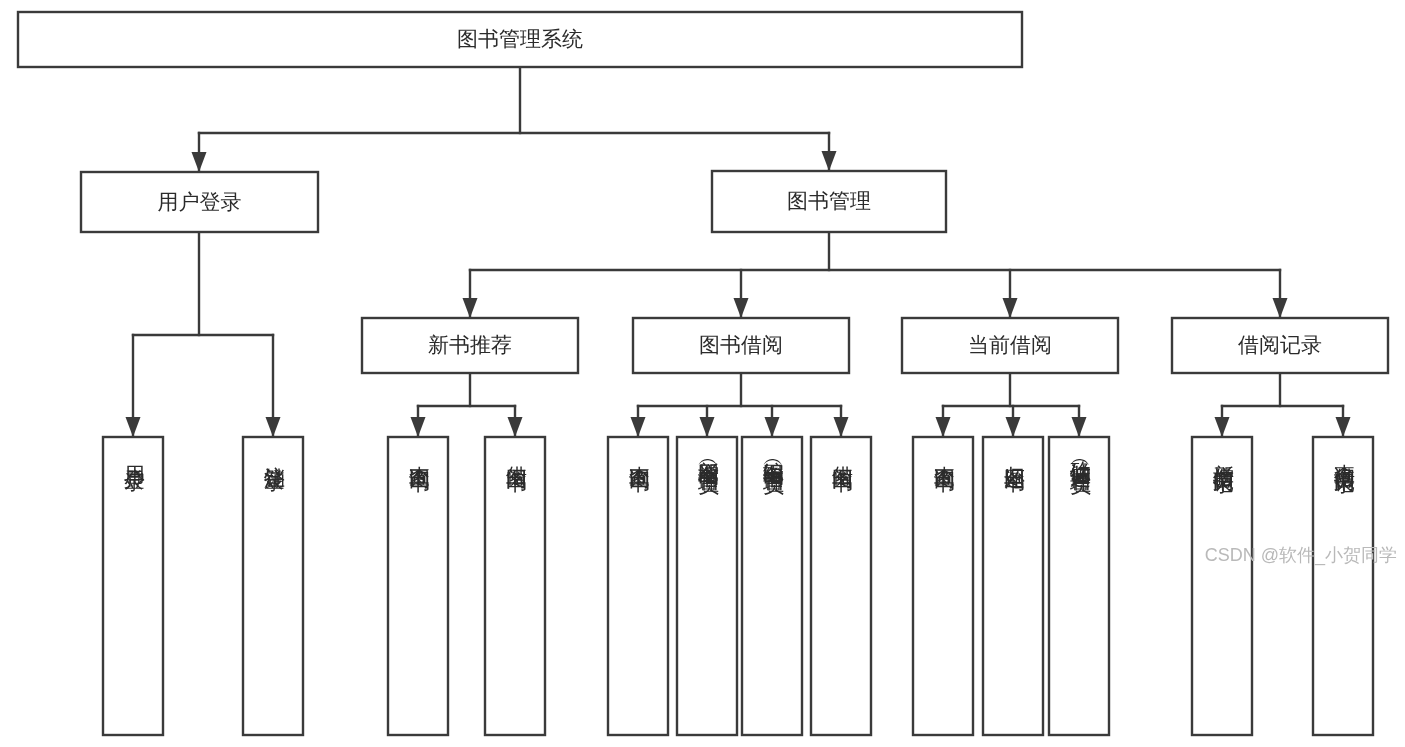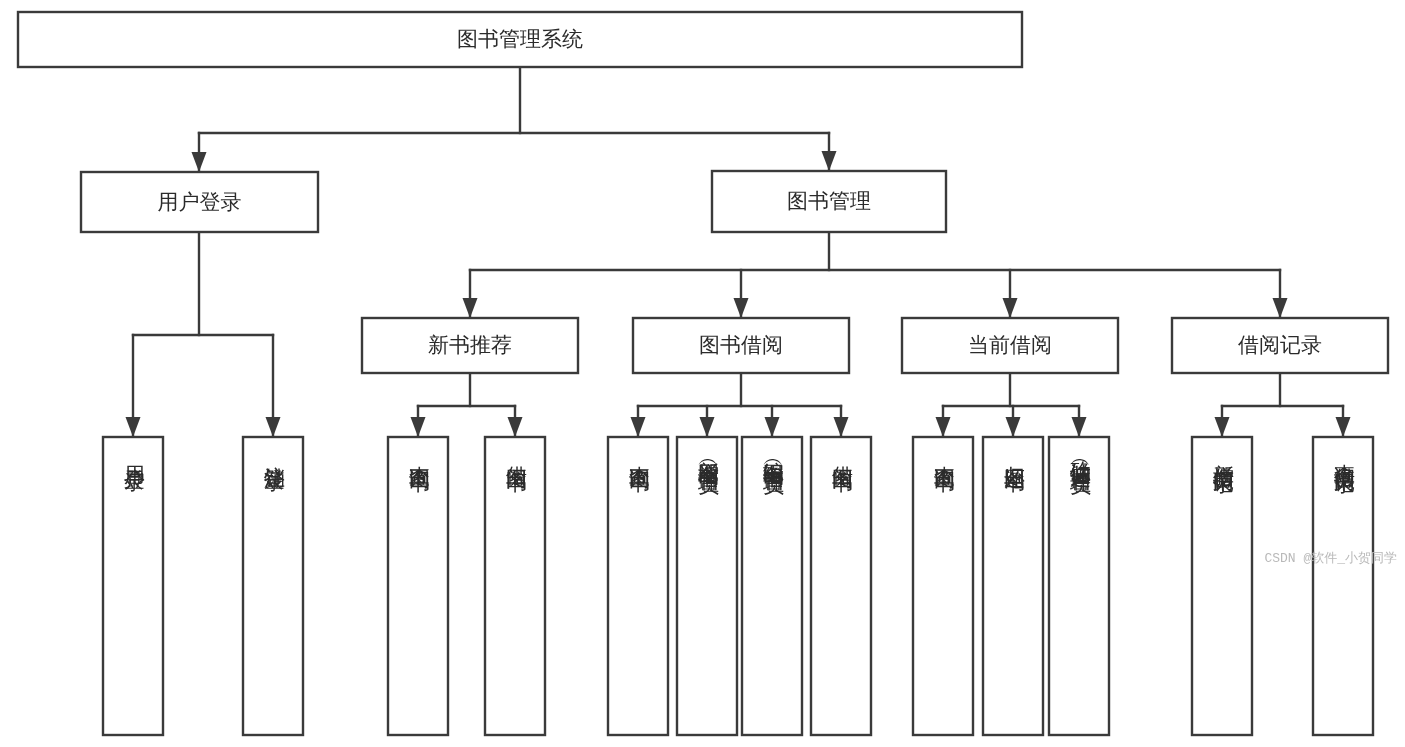--- a/index.html
+++ b/index.html
@@ -56,22 +56,22 @@
     writing-mode: vertical-rl;
     text-orientation: upright;
     text-anchor: middle;
     dominant-baseline: middle;
     letter-spacing: 2px;
   }
   .watermark {
     position: absolute;
     right: 8px;
     bottom: 6px;
-    font-family: Liberation Mono, monospace;
-    font-size: 13px;
+    font-family: Liberation Sans, sans-serif;
+    font-size: 18px;
     color: #b9b9b9;
     white-space: nowrap;
     pointer-events: none;
   }
 </style>
 </head>
 <body>
 
 <div id="diagram-root">
 

